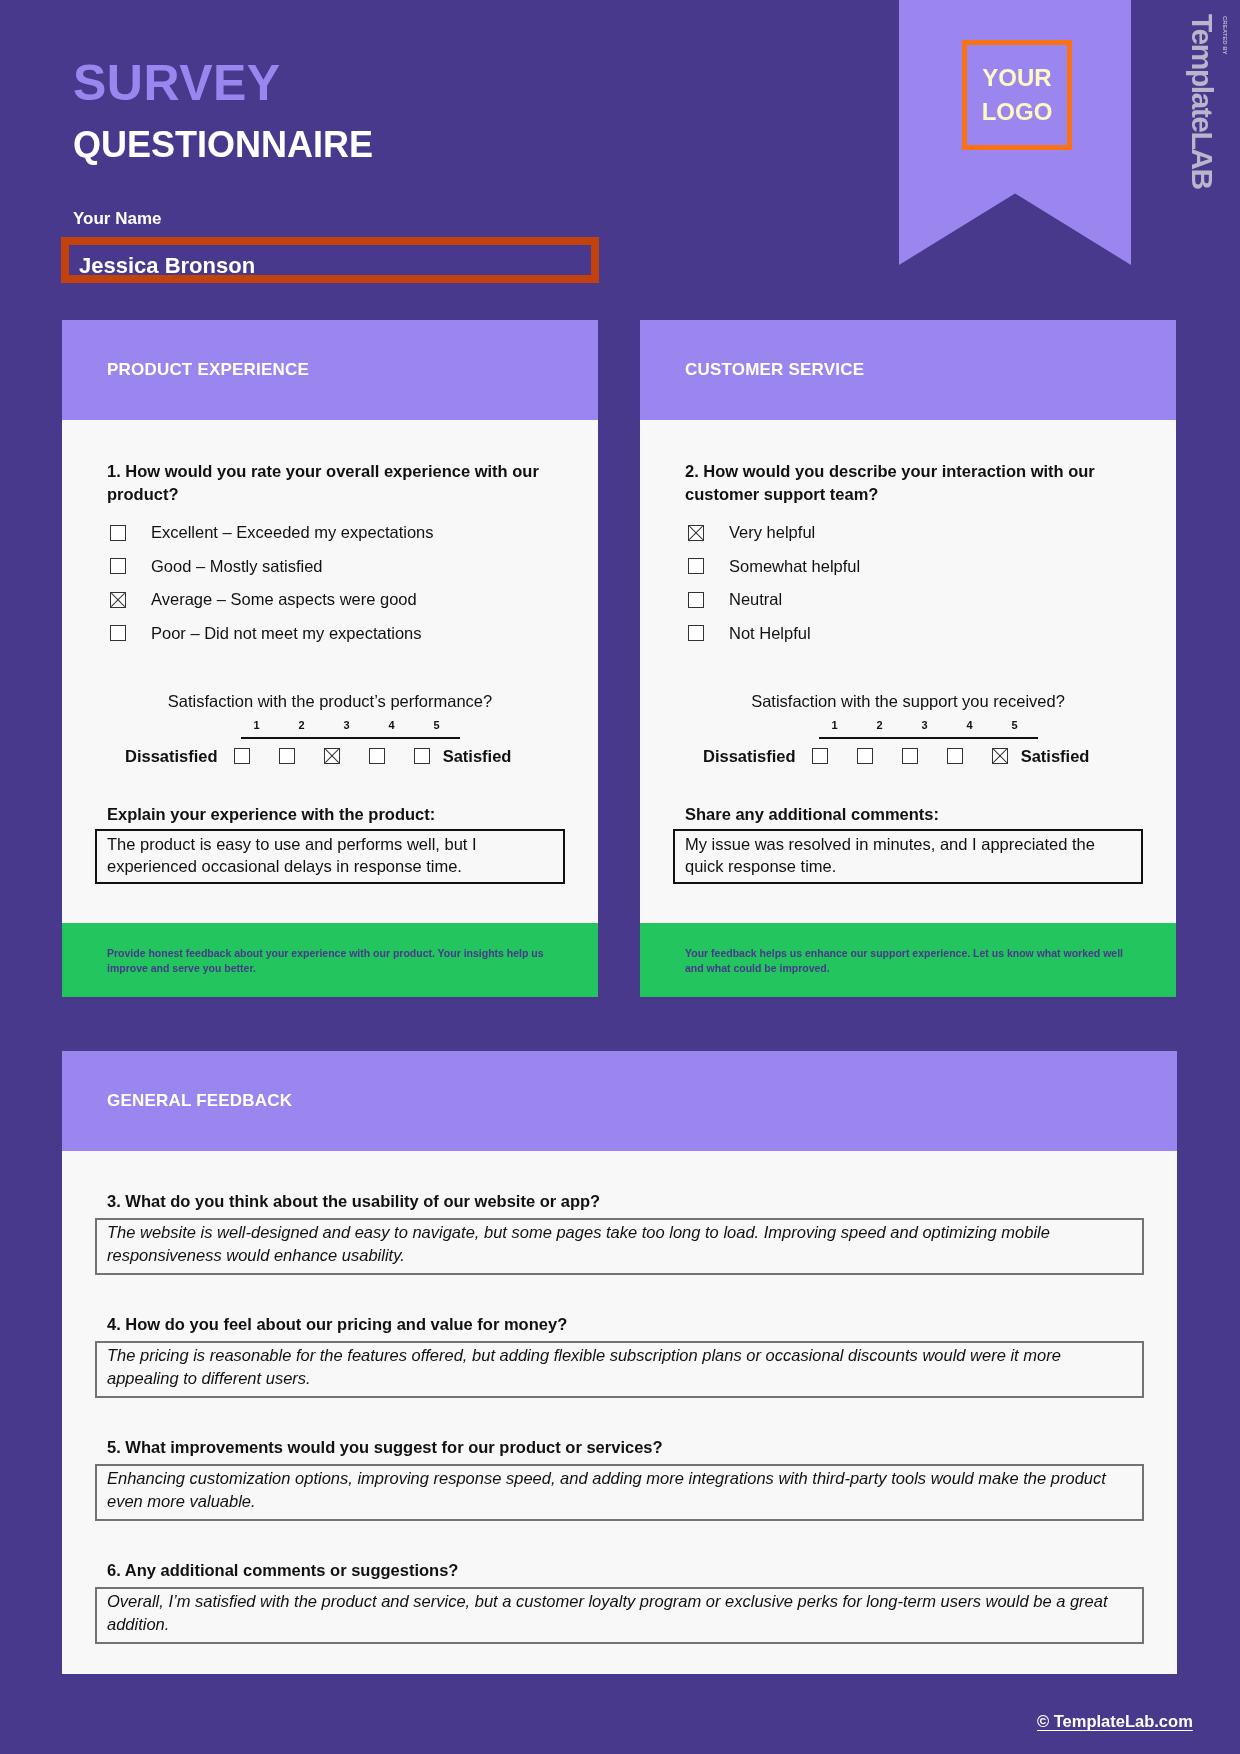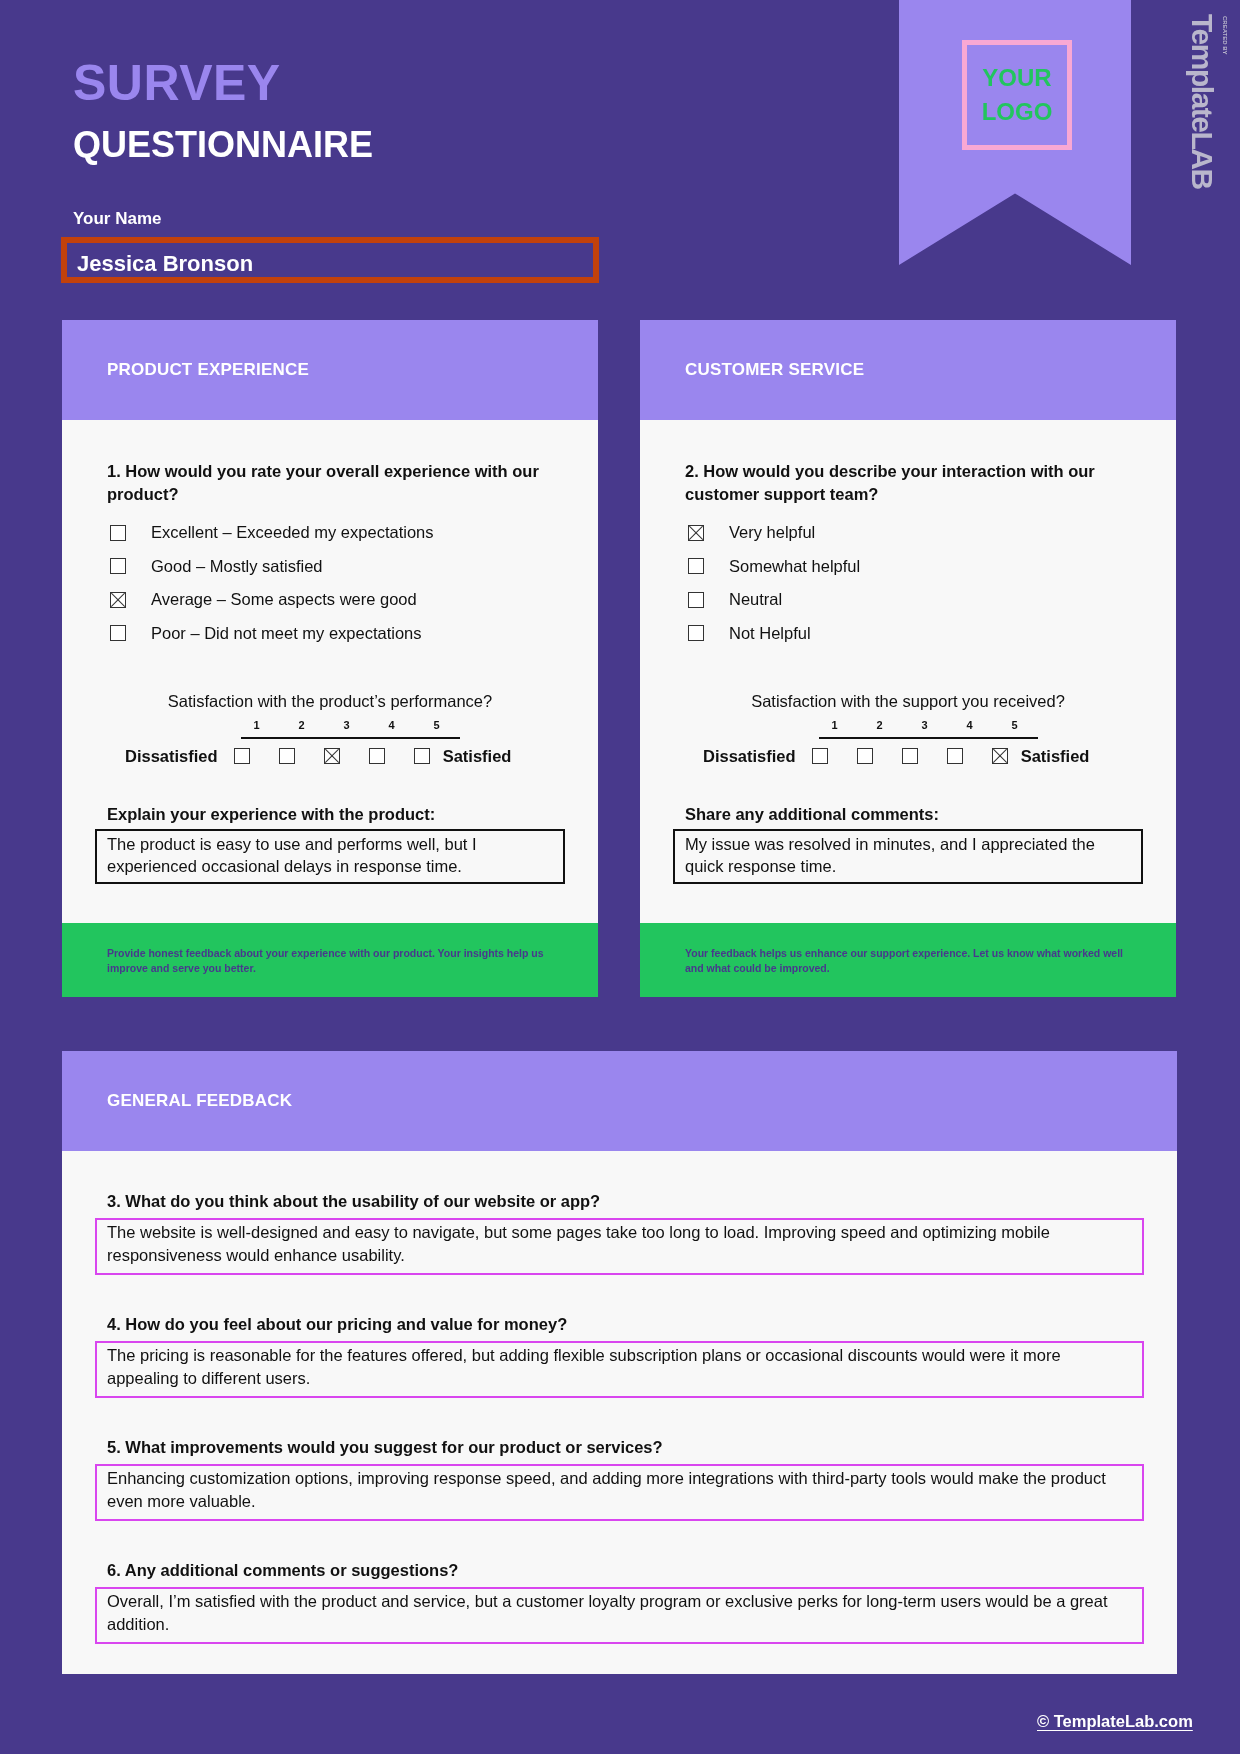--- a/index.html
+++ b/index.html
@@ -18,34 +18,34 @@
   .title-2 {
     position: absolute; left: 73px; top: 124px;
     font-size: 36px; font-weight: bold; color: #ffffff;
   }
   .name-label {
     position: absolute; left: 73px; top: 209px;
     font-size: 17px; font-weight: bold; color: #ffffff;
   }
   .name-input {
     position: absolute; left: 61px; top: 237px; width: 538px; height: 46px;
-    border: 6px solid #c2410c; background: transparent;
+    border: 8px solid #c2410c; background: transparent;
     color: #ffffff; font-size: 22px; font-weight: bold;
     padding: 7px 10px; line-height: 28px;
   }
   .ribbon {
     position: absolute; left: 899px; top: 0; width: 232px; height: 265px;
     background: #9a86ee;
     clip-path: polygon(0 0, 100% 0, 100% 100%, 50% 73%, 0 100%);
   }
   .logo-box {
     position: absolute; left: 962px; top: 40px; width: 110px; height: 110px;
-    border: 5px solid #f9a8d4;
+    border: 5px solid #f97316;
     display: flex; flex-direction: column; align-items: center; justify-content: center;
-    color: #22c55e; font-weight: bold; font-size: 24px; line-height: 34px; text-align: center;
+    color: #fef9c3; font-weight: bold; font-size: 24px; line-height: 34px; text-align: center;
   }
   .watermark {
     position: absolute; left: 1192px; top: 14px; width: 30px; height: 190px;
   }
   .watermark .wm-main {
     position: absolute; left: 27px; top: 0;
     transform-origin: 0 0; transform: rotate(90deg);
     font-size: 30px; font-weight: bold; color: #b9b6cc; letter-spacing: -1.5px; white-space: nowrap;
   }
   .watermark .wm-small {
@@ -114,23 +114,23 @@
   .panel-footer {
     position: absolute; left: 0; right: 0; bottom: 0; height: 74px;
     background: #22c55e;
     padding: 23px 45px 0 45px;
     font-size: 10.5px; font-weight: bold; color: #48398c; line-height: 15px;
   }
   .gf-question {
     font-weight: bold; font-size: 16.5px; line-height: 22px;
   }
   .gf-box {
-    border: 2px solid #d946ef;
+    border: 2px solid #737373;
     font-size: 16.5px; line-height: 23px; padding: 1px 10px 6px 10px;
-    margin-left: -12px; margin-right: -12px; margin-top: 6px;
+    margin-left: -12px; margin-right: -12px; margin-top: 6px; font-style: italic;
   }
   .footer-link {
     position: absolute; left: 1037px; top: 1712px;
     color: #ffffff; font-size: 16.5px; font-weight: bold;
     text-decoration: underline; text-underline-offset: 3px;
   }
 </style>
 </head>
 <body>
 

